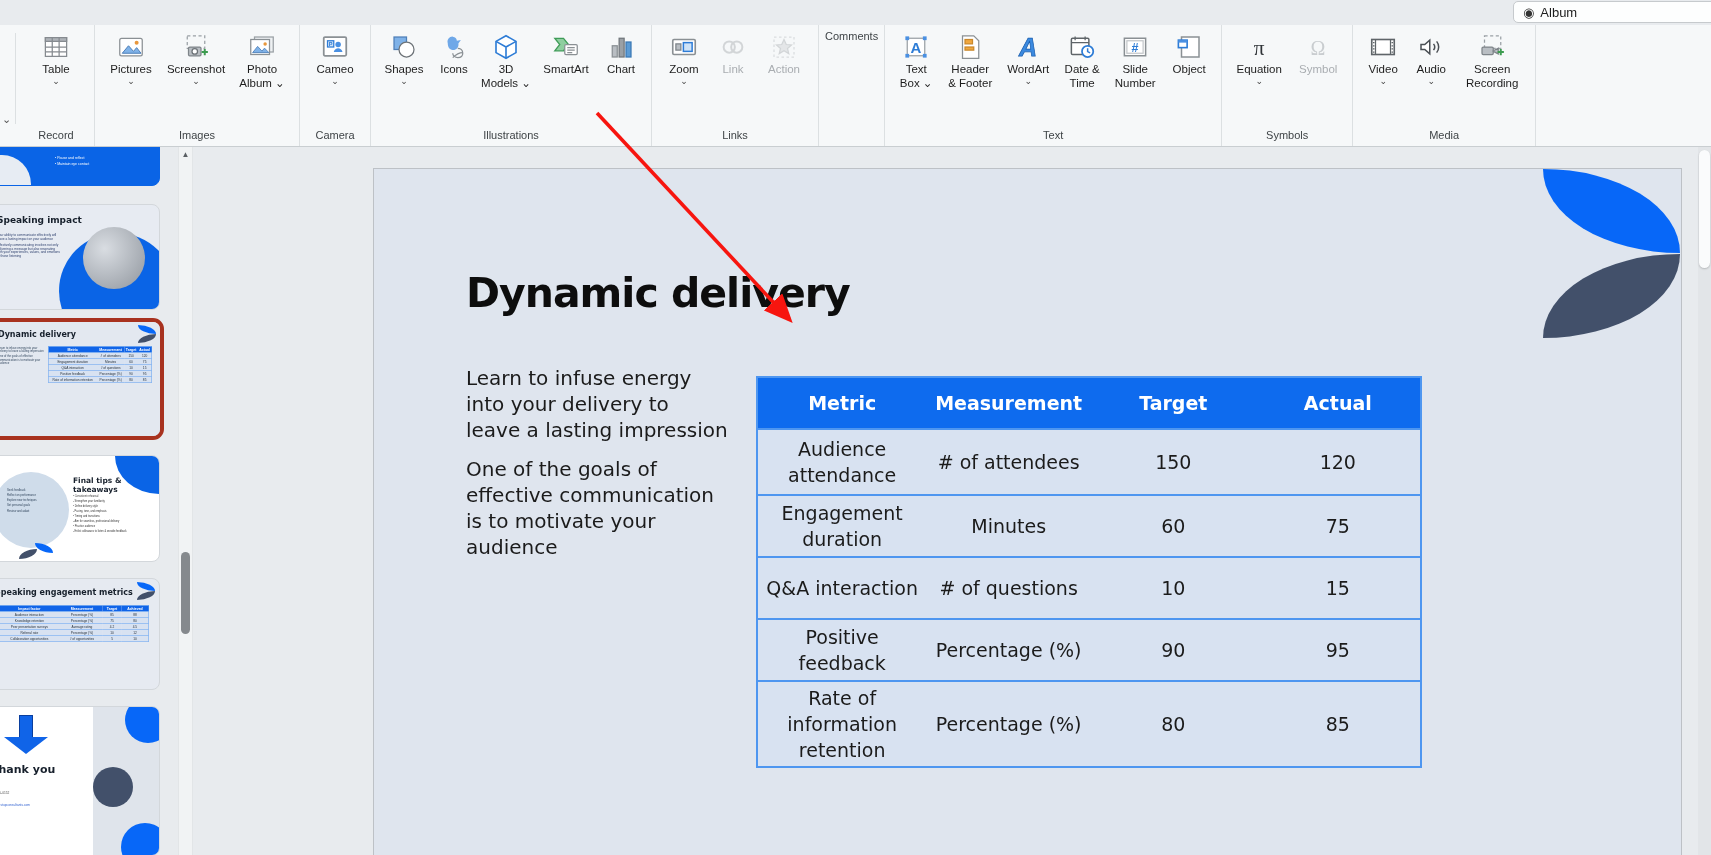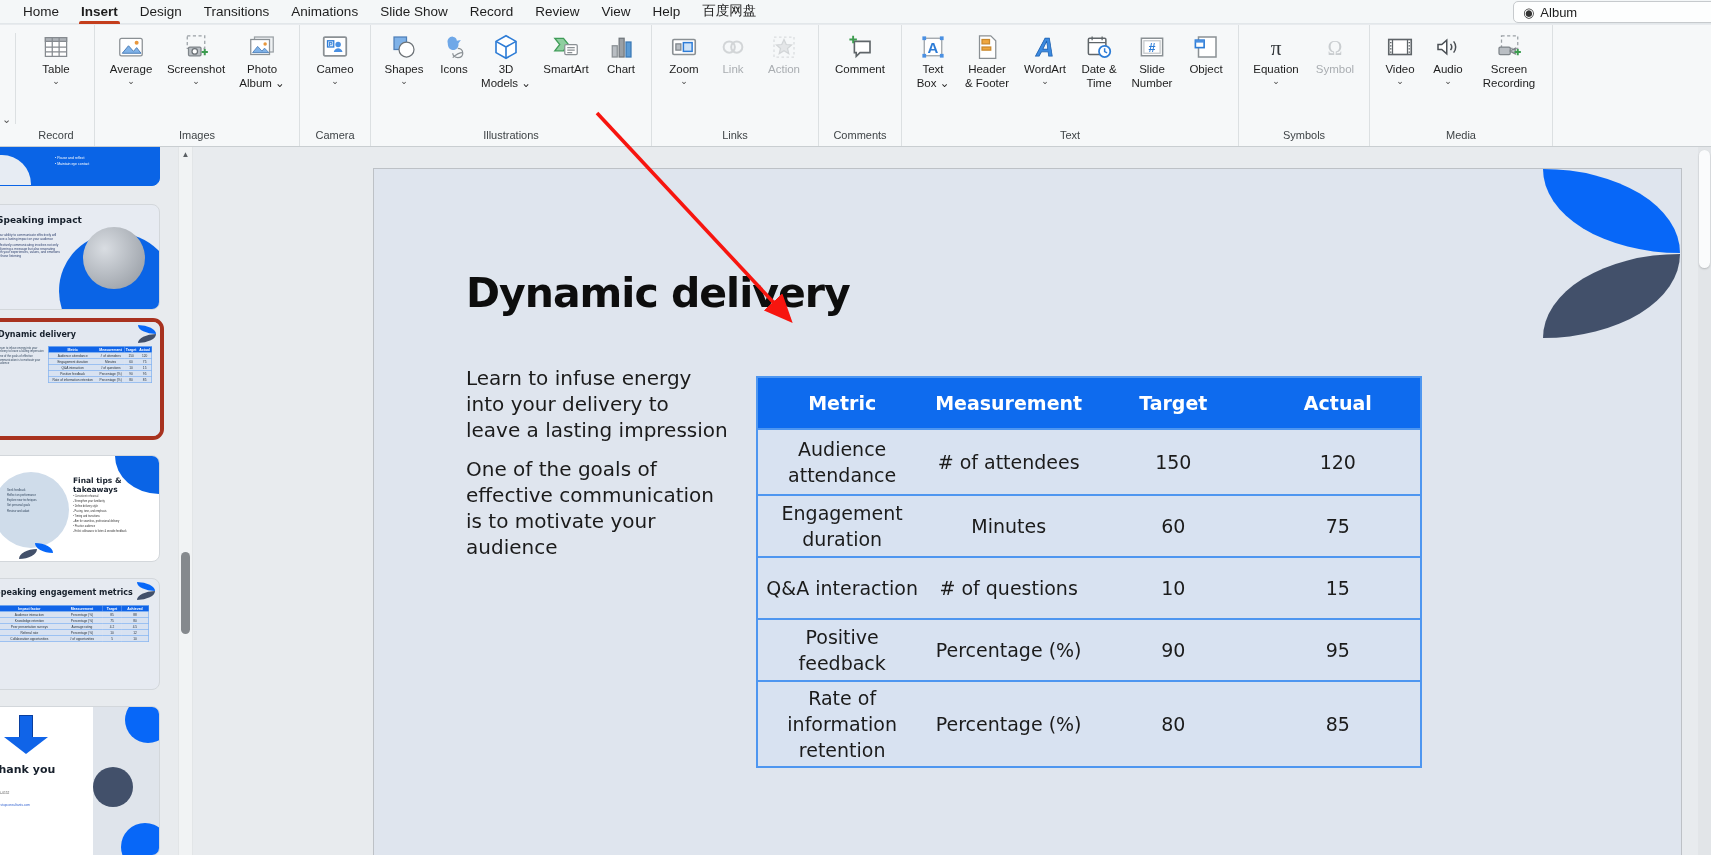--- a/index.html
+++ b/index.html
@@ -65,33 +65,20 @@
   #arrow-overlay { position:absolute; left:0; top:0; z-index:60; pointer-events:none; }
 
   
   .tt-title { position:absolute; font-weight:bold; color:#17202C; font-family:"DejaVu Sans",sans-serif; }
   .circ { border-radius:50%; position:absolute; }
 </style>
 </head>
 <body>
 <div id="app">
 
-<div id="menubar">
-      <div class="mtab">Home</div>
-      <div class="mtab active">Insert</div>
-      <div class="mtab">Design</div>
-      <div class="mtab">Transitions</div>
-      <div class="mtab">Animations</div>
-      <div class="mtab">Slide Show</div>
-      <div class="mtab">Record</div>
-      <div class="mtab">Review</div>
-      <div class="mtab">View</div>
-      <div class="mtab">Help</div>
-      <div class="mtab">百度网盘</div>
-    </div>
 <div id="recordbtn">
   <span class="dot">◉</span>
   <span>Album</span>
 </div>
 
 <div id="ribbon">
   <span id="leftcut">⌄</span>
   <span id="leftcut-sep"></span>
 <div class="rgroup">
         <div class="rbtns">
@@ -108,21 +95,21 @@
         <div class="rlabel">Record</div>
       </div>
       <div class="rgroup">
         <div class="rbtns">
           <div class="rbtn" style="width: 60px;">
             <span class="ricon"><svg viewBox="0 0 24 24">
                 <rect x="3" y="5" width="18" height="14" rx="1.5" fill="#fff" stroke="#8a9094"></rect>
                 <path d="M5 17l5-6 4 4.5 2.5-3L20 17z" fill="#7fb2e8" stroke="#4e7fb8" stroke-width=".8"></path>
                 <circle cx="16.5" cy="8.5" r="1.6" fill="#e8973c"></circle>
               </svg></span>
-            <div class="rlab">Average</div>
+            <div class="rlab">Pictures</div>
             <div class="rchev">⌄</div>
           </div>
           <div class="rbtn" style="width: 70px;">
             <span class="ricon"><svg viewBox="0 0 24 24">
                 <rect x="5" y="3" width="14" height="10" fill="none" stroke="#9aa0a5" stroke-dasharray="2.5 2"></rect>
                 <rect x="6" y="12" width="10" height="7" rx="1" fill="#b9bec3" stroke="#7e8489"></rect>
                 <circle cx="11" cy="15.5" r="2.2" fill="#fff" stroke="#6d7378"></circle>
                 <path d="M19 13.5v5M16.5 16h5" stroke="#3d9c50" stroke-width="1.6" fill="none"></path>
               </svg></span>
             <div class="rlab">Screenshot</div>
@@ -224,29 +211,20 @@
             <span class="ricon"><svg viewBox="0 0 24 24">
                 <rect x="4" y="4" width="16" height="16" fill="none" stroke="#c3c7ca" stroke-dasharray="2 2"></rect>
                 <path d="M12 6l1.8 4 4.2.4-3.2 2.8 1 4.1-3.8-2.3-3.8 2.3 1-4.1L6 10.4l4.2-.4z" fill="#d6d9db" stroke="#b6babd"></path>
               </svg></span>
             <div class="rlab">Action</div>
           </div>
         </div>
         <div class="rlabel">Links</div>
       </div>
       <div class="rgroup">
-        <div class="rbtns">
-          <div class="rbtn" style="width: 70px;">
-            <span class="ricon"><svg viewBox="0 0 24 24">
-                <path d="M7.5 7.5H20v9h-8l-3 3v-3H7.5z" fill="#fff" stroke="#5f6569" stroke-width="1.3"></path>
-                <path d="M6.5 3v6M3.5 6h6" stroke="#3d9c50" stroke-width="1.5" fill="none"></path>
-              </svg></span>
-            <div class="rlab">Comment</div>
-          </div>
-        </div>
         <div class="rlabel">Comments</div>
       </div>
       <div class="rgroup">
         <div class="rbtns">
           <div class="rbtn" style="width: 50px;">
             <span class="ricon"><svg viewBox="0 0 24 24">
                 <rect x="5" y="5" width="14" height="14" fill="#fff" stroke="#9aa0a5"></rect>
                 <text x="12" y="16.5" font-size="12" font-weight="bold" fill="#2d7cd6" text-anchor="middle">A</text>
                 <g fill="#4a90e2">
                   <rect x="3.5" y="3.5" width="3" height="3"></rect>

